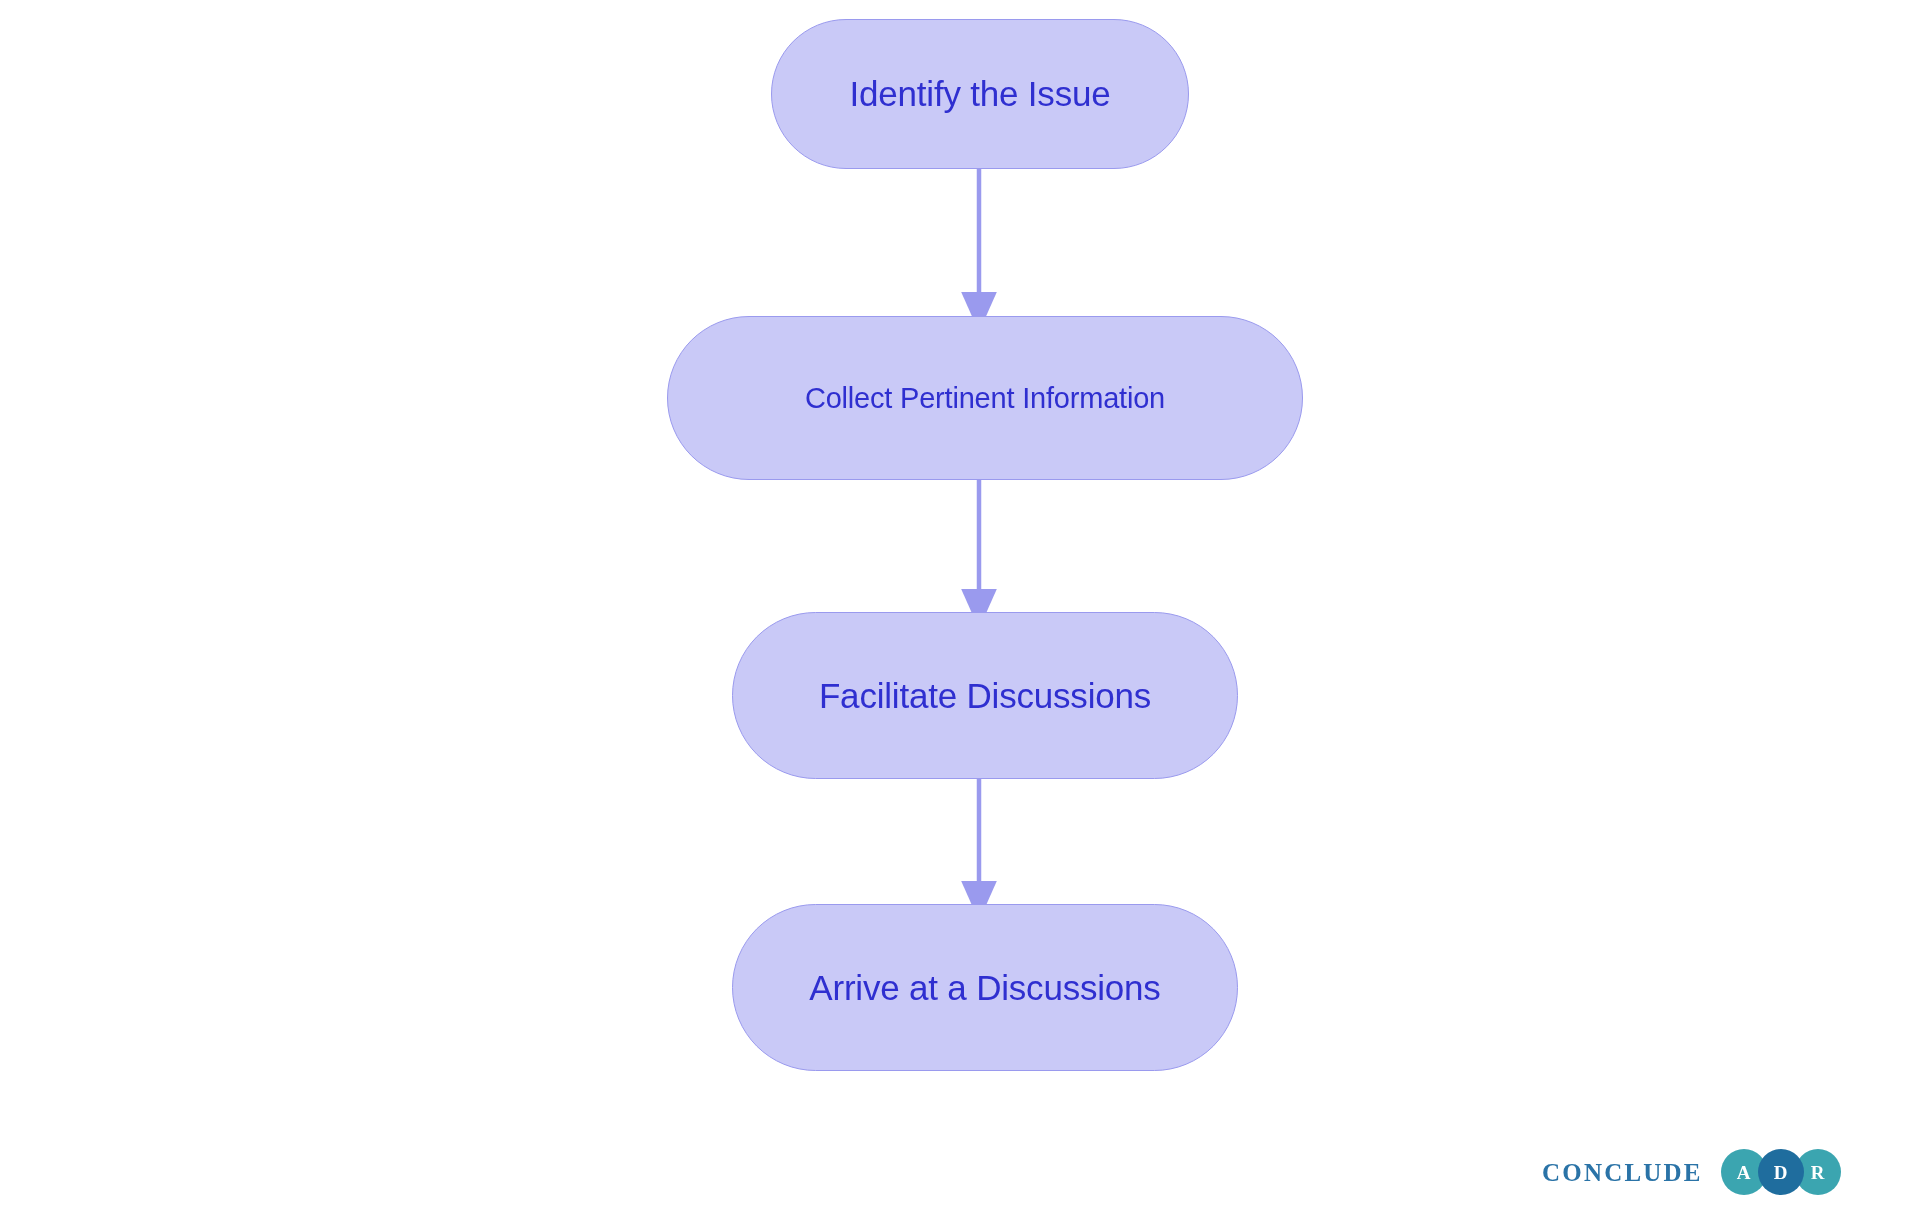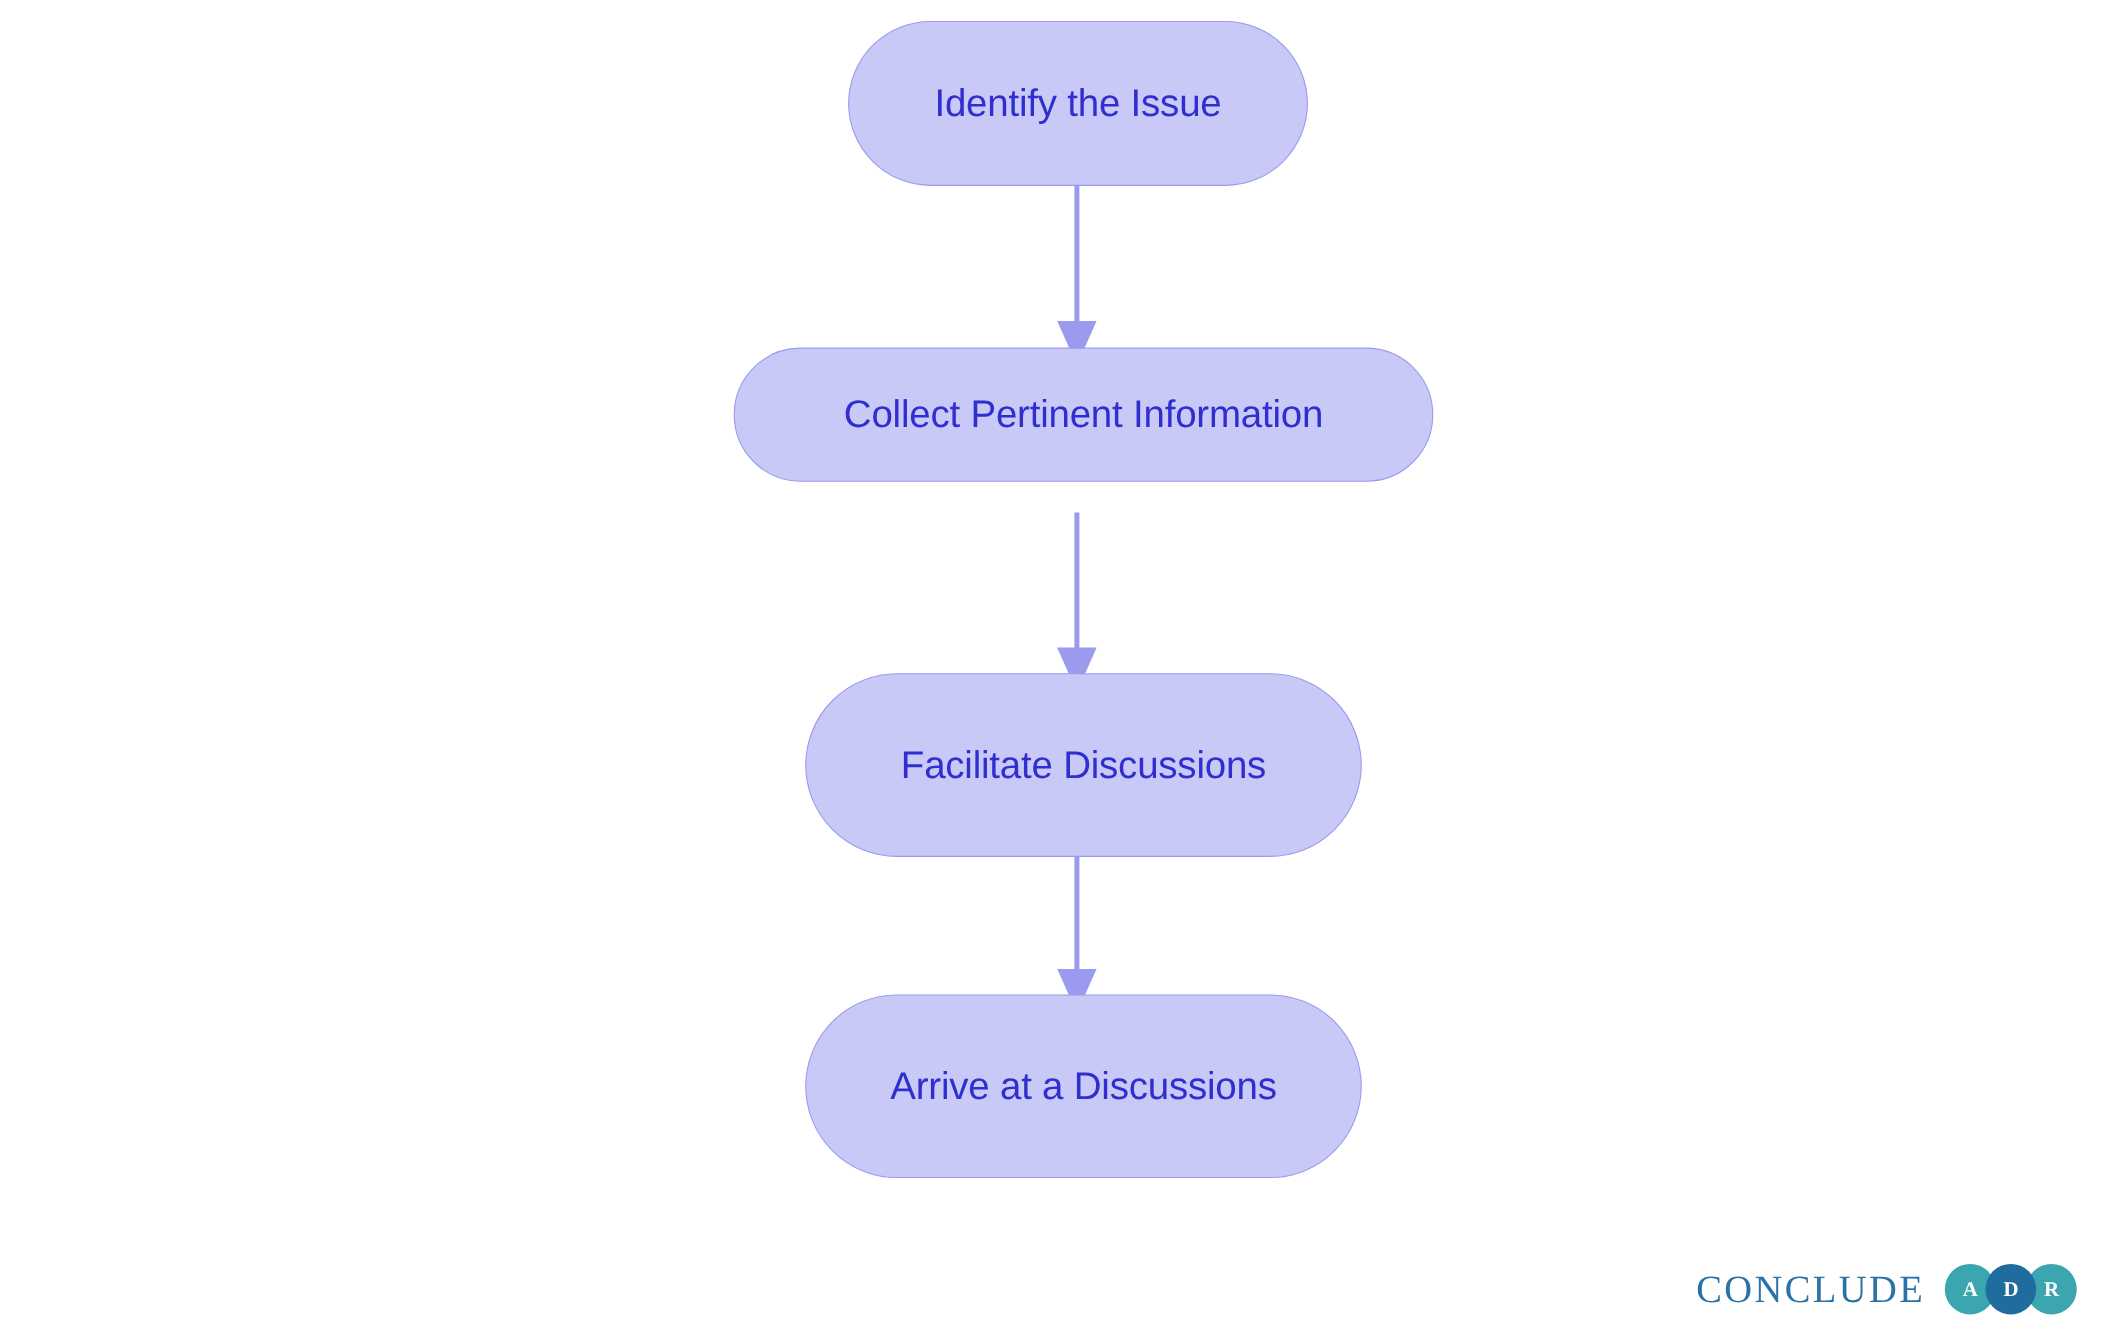--- a/index.html
+++ b/index.html
@@ -45,22 +45,22 @@
     left: 755px;
     top: 19px;
     width: 418px;
     height: 150px;
     font-size: 35px;
   }
   .flow-node.n2 {
     left: 651px;
     top: 316px;
     width: 636px;
-    height: 122px;
-    font-size: 35px;
+    height: 164px;
+    font-size: 29px;
   }
   .flow-node.n3 {
     left: 716px;
     top: 612px;
     width: 506px;
     height: 167px;
     font-size: 35px;
     align-items: center;
   }
   .flow-node.n4 {
@@ -87,22 +87,22 @@
     position: absolute;
     left: 1526px;
     top: 1143px;
     display: flex;
     align-items: center;
     height: 58px;
   }
   #brand-wordmark {
     color: #2a73a7;
     font-family: "Liberation Serif", serif;
-    font-weight: 400;
-    font-size: 35px;
+    font-weight: 700;
+    font-size: 25px;
     letter-spacing: 2.2px;
     line-height: 1;
     white-space: nowrap;
   }
   #brand-circles {
     position: relative;
     width: 120px;
     height: 46px;
     margin-left: 18px;
   }

